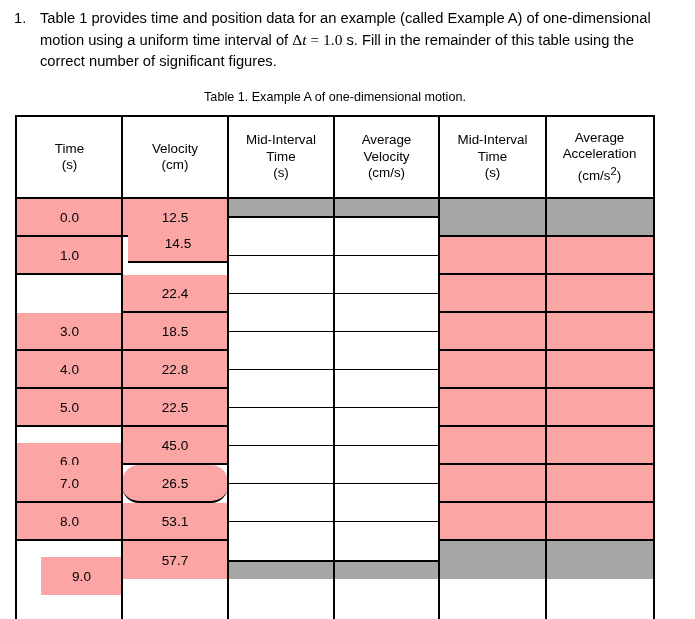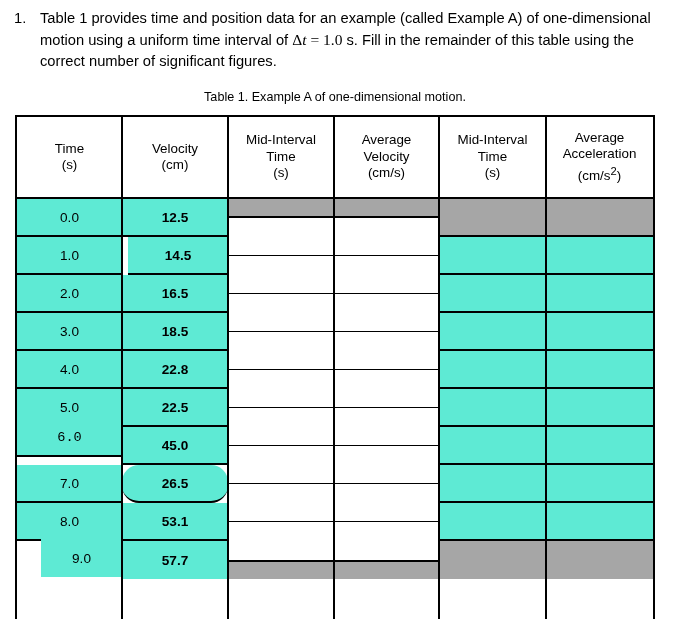--- a/index.html
+++ b/index.html
@@ -126,21 +126,21 @@
     position: absolute;
     left: 0;
     right: 0;
     height: 38px;
     box-sizing: border-box;
     border-bottom: 2px solid #000000;
     display: flex;
     align-items: center;
     justify-content: center;
     font-size: 13.6px;
-    background: #5eead4;
+    background: #fca5a5;
   }
   .cell.last { border-bottom: none; }
   .cell.shaded { background: #a6a6a6; }
 
   
   .ocell {
     position: absolute;
     left: 0;
     right: 0;
     box-sizing: border-box;
@@ -217,34 +217,33 @@
       <div>Acceleration</div>
       <div><span>(cm/s</span><sup>2</sup><span>)</span></div>
     </div>
   </div>
 
   <div id="hsep"></div>
 
   <div class="body-col" id="body-time" style="left:0px; width:105px;">
       <div class="cell" style="top: 0px;">0.0</div>
       <div class="cell" style="top: 38px;">1.0</div>
-      <div class="cell" style="top: 76px;">2.0</div>
       <div class="cell" style="top: 114px;">3.0</div>
       <div class="cell" style="top: 152px;">4.0</div>
       <div class="cell" style="top: 190px;">5.0</div>
-      <div class="cell" style="top: 220px; font-family: Liberation Mono, monospace;">6.0</div>
+      <div class="cell" style="top: 244px;">6.0</div>
       <div class="cell" style="top: 266px;">7.0</div>
       <div class="cell" style="top: 304px;">8.0</div>
-      <div class="cell last" style="top: 340px; margin-left: 24px;">9.0</div>
-    </div>
-
-  <div class="body-col" id="body-position" style="left:105px; width:106px;font-weight:bold;">
+      <div class="cell last" style="top: 358px; margin-left: 24px;">9.0</div>
+    </div>
+
+  <div class="body-col" id="body-position" style="left:105px; width:106px;">
       <div class="cell" style="top: 0px;">12.5</div>
-      <div class="cell" style="top: 38px; margin-left: 6px;">14.5</div>
-      <div class="cell" style="top: 76px;">16.5</div>
+      <div class="cell" style="top: 26px; margin-left: 6px;">14.5</div>
+      <div class="cell" style="top: 76px;">22.4</div>
       <div class="cell" style="top: 114px;">18.5</div>
       <div class="cell" style="top: 152px;">22.8</div>
       <div class="cell" style="top: 190px;">22.5</div>
       <div class="cell" style="top: 228px;">45.0</div>
       <div class="cell" style="top: 266px; border-radius: 17px;">26.5</div>
       <div class="cell" style="top: 304px;">53.1</div>
       <div class="cell last" style="top: 342px;">57.7</div>
     </div>
 
   <div class="body-col" id="body-midtime1" style="left:211px; width:106px;">

